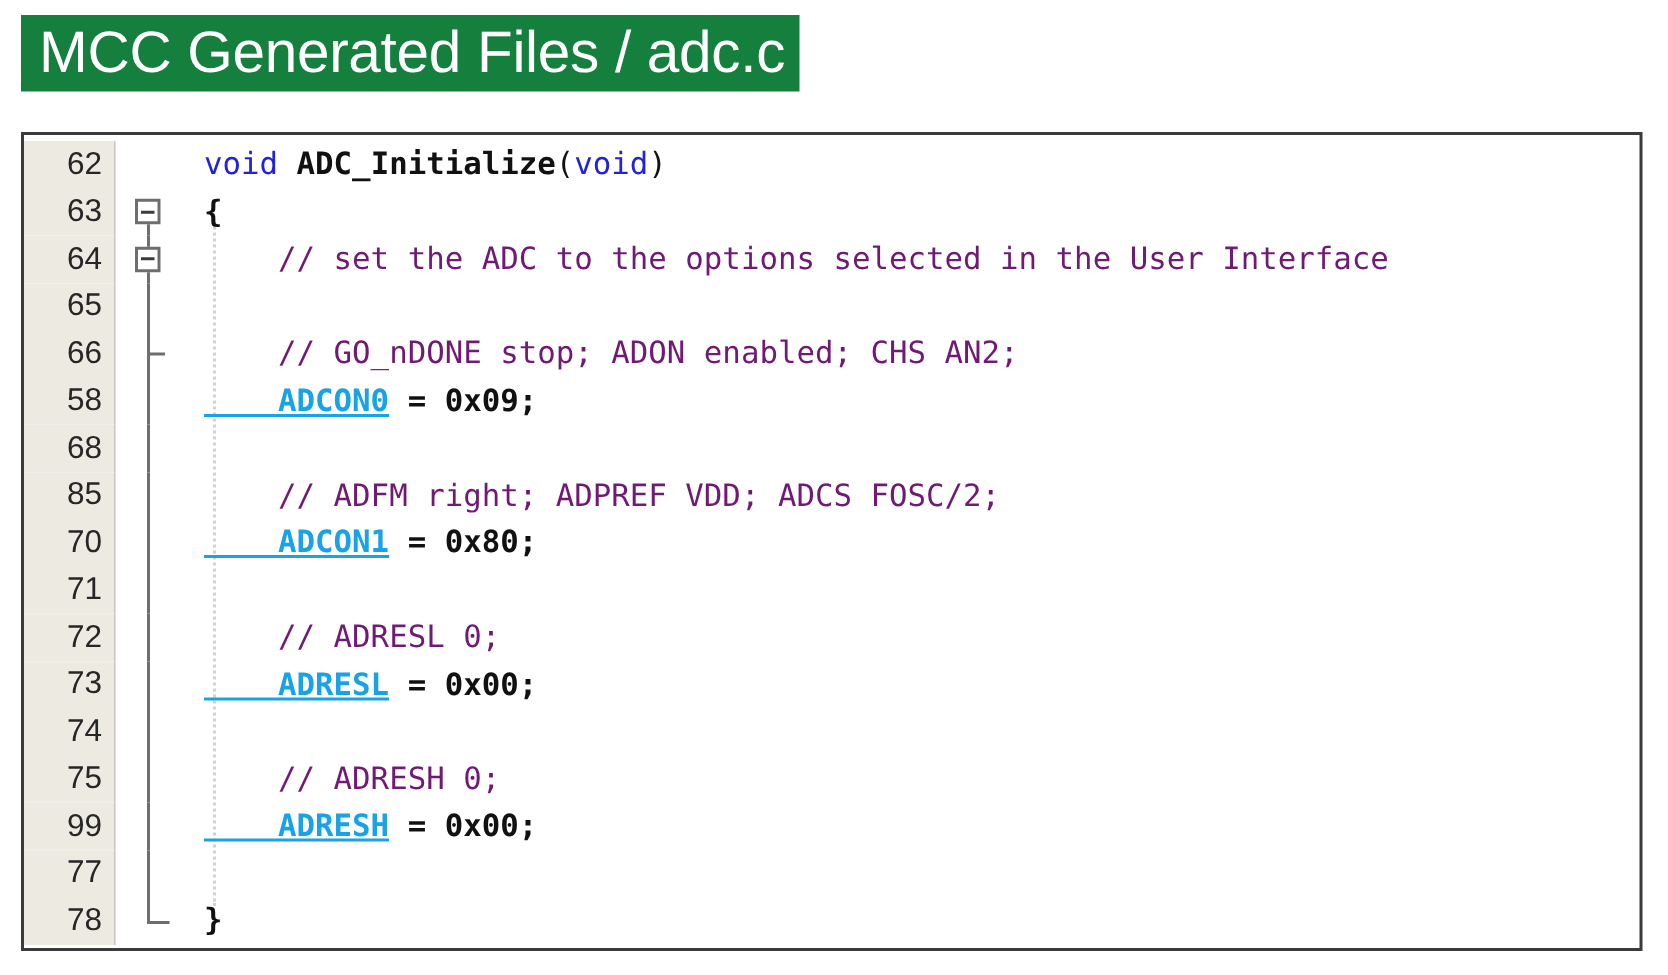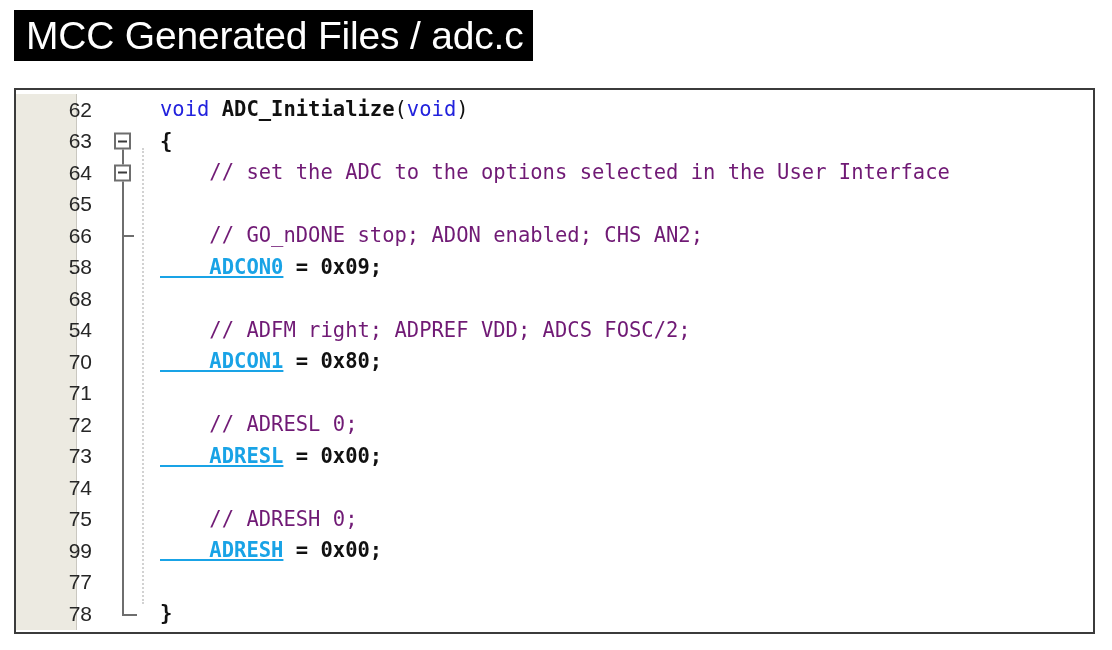--- a/index.html
+++ b/index.html
@@ -13,21 +13,21 @@
     overflow: hidden;
     font-family: "Liberation Sans", sans-serif;
   }
 
   
   #title-banner {
     position: absolute;
     left: 14px;
     top: 10px;
     height: 51px;
-    background: #000000;
+    background: #15803d;
     display: flex;
     align-items: center;
     padding: 0 10px 0 12px;
   }
   #title-banner .title-text {
     color: #ffffff;
     font-family: "Liberation Sans", sans-serif;
     font-size: 39px;
     line-height: 39px;
     letter-spacing: -0.2px;
@@ -51,21 +51,20 @@
     position: relative;
     padding-top: 4px;
   }
 
   .code-row {
     position: relative;
     height: 31.5px;
     display: flex;
     align-items: center;
     white-space: pre;
-    padding-left: 24px;
   }
 
   
   .gutter {
     position: absolute;
     left: 0;
     top: 0;
     width: 61px;
     height: 100%;
     background: #eceae1;
@@ -190,21 +189,21 @@
 
 <div id="code-panel">
   <div class="code-rows" id="code-rows">
       <div class="code-row"><div class="gutter"></div><div class="lineno">62</div><div class="foldcol"></div><div class="code-text"><span class="tok-kw">void</span><span class="tok-plain"> </span><span class="tok-fn">ADC_Initialize</span><span class="tok-punct">(</span><span class="tok-kw">void</span><span class="tok-punct">)</span></div></div>
       <div class="code-row"><div class="gutter"></div><div class="lineno">63</div><div class="foldcol"><div class="fold-line half-top"></div><div class="fold-box"></div></div><div class="code-text"><span class="tok-plain">{</span></div></div>
       <div class="code-row"><div class="gutter"></div><div class="lineno">64</div><div class="foldcol"><div class="fold-line"></div><div class="fold-box"></div></div><div class="code-text"><span class="tok-comment">    // set the ADC to the options selected in the User Interface</span></div></div>
       <div class="code-row"><div class="gutter"></div><div class="lineno">65</div><div class="foldcol"><div class="fold-line"></div></div><div class="code-text"></div></div>
       <div class="code-row"><div class="gutter"></div><div class="lineno">66</div><div class="foldcol"><div class="fold-line"></div><div class="fold-tick"></div></div><div class="code-text"><span class="tok-comment">    // GO_nDONE stop; ADON enabled; CHS AN2;</span></div></div>
       <div class="code-row"><div class="gutter"></div><div class="lineno">58</div><div class="foldcol"><div class="fold-line"></div></div><div class="code-text"><span class="tok-reg">    ADCON0</span><span class="tok-num"> = 0x09;</span></div></div>
       <div class="code-row"><div class="gutter"></div><div class="lineno">68</div><div class="foldcol"><div class="fold-line"></div></div><div class="code-text"></div></div>
-      <div class="code-row"><div class="gutter"></div><div class="lineno">54</div><div class="foldcol"><div class="fold-line"></div></div><div class="code-text"><span class="tok-comment">    // ADFM right; ADPREF VDD; ADCS FOSC/2;</span></div></div>
+      <div class="code-row"><div class="gutter"></div><div class="lineno">85</div><div class="foldcol"><div class="fold-line"></div></div><div class="code-text"><span class="tok-comment">    // ADFM right; ADPREF VDD; ADCS FOSC/2;</span></div></div>
       <div class="code-row"><div class="gutter"></div><div class="lineno">70</div><div class="foldcol"><div class="fold-line"></div></div><div class="code-text"><span class="tok-reg">    ADCON1</span><span class="tok-num"> = 0x80;</span></div></div>
       <div class="code-row"><div class="gutter"></div><div class="lineno">71</div><div class="foldcol"><div class="fold-line"></div></div><div class="code-text"></div></div>
       <div class="code-row"><div class="gutter"></div><div class="lineno">72</div><div class="foldcol"><div class="fold-line"></div></div><div class="code-text"><span class="tok-comment">    // ADRESL 0;</span></div></div>
       <div class="code-row"><div class="gutter"></div><div class="lineno">73</div><div class="foldcol"><div class="fold-line"></div></div><div class="code-text"><span class="tok-reg">    ADRESL</span><span class="tok-num"> = 0x00;</span></div></div>
       <div class="code-row"><div class="gutter"></div><div class="lineno">74</div><div class="foldcol"><div class="fold-line"></div></div><div class="code-text"></div></div>
       <div class="code-row"><div class="gutter"></div><div class="lineno">75</div><div class="foldcol"><div class="fold-line"></div></div><div class="code-text"><span class="tok-comment">    // ADRESH 0;</span></div></div>
       <div class="code-row"><div class="gutter"></div><div class="lineno">99</div><div class="foldcol"><div class="fold-line"></div></div><div class="code-text"><span class="tok-reg">    ADRESH</span><span class="tok-num"> = 0x00;</span></div></div>
       <div class="code-row"><div class="gutter"></div><div class="lineno">77</div><div class="foldcol"><div class="fold-line"></div></div><div class="code-text"></div></div>
       <div class="code-row"><div class="gutter"></div><div class="lineno">78</div><div class="foldcol"><div class="fold-end"></div></div><div class="code-text"><span class="tok-plain">}</span></div></div>
     </div>

